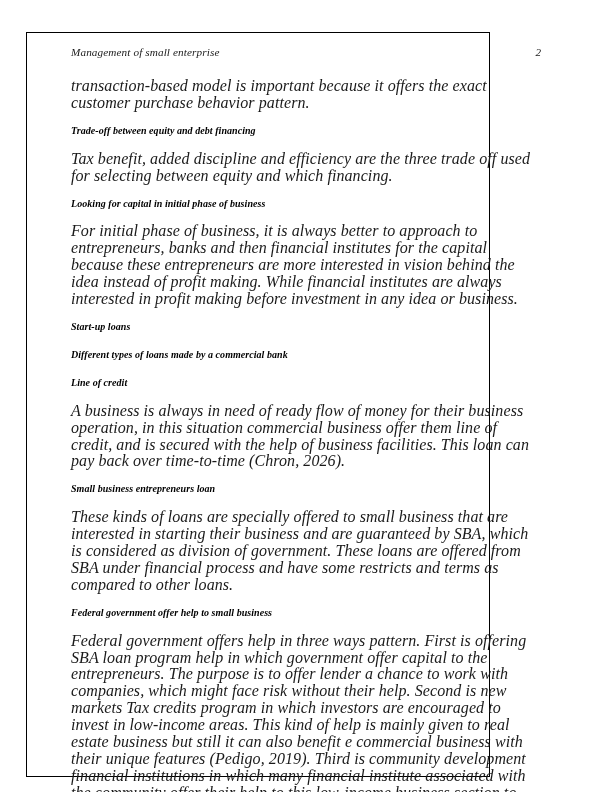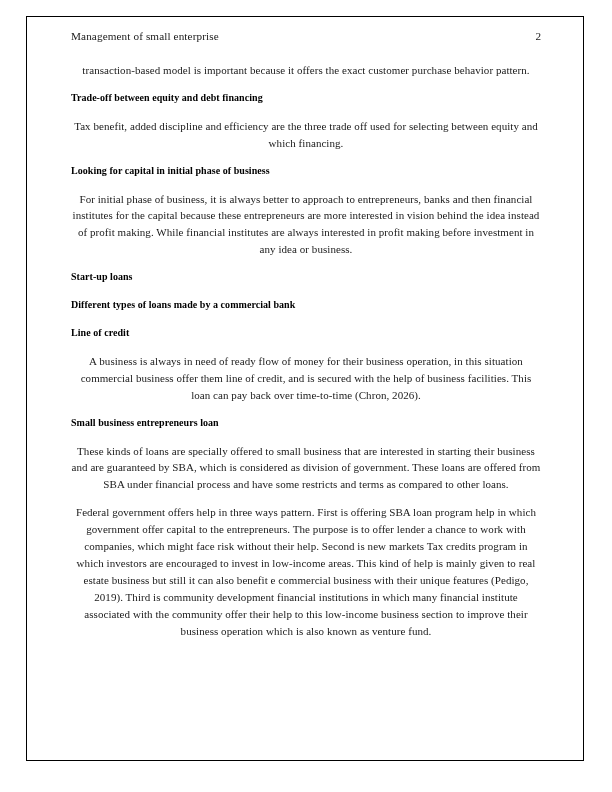--- a/index.html
+++ b/index.html
@@ -10,26 +10,27 @@
   body {
     width: 612px;
     height: 792px;
     font-family: "Liberation Serif", "DejaVu Serif", serif;
     color: #000000;
     overflow: hidden;
   }
   .page {
     position: absolute;
     left: 26px;
-    top: 16px;
-    width: 558px;
+    top: 32px;
+    width: 464px;
     height: 745px;
     border: 1px solid #000000;
     box-sizing: border-box;
     background: #ffffff;
+    font-style: italic;
   }
   .content {
     position: absolute;
     left: 44px;
     top: 0px;
     width: 470px;
   }
   .page-header {
     display: flex;
     justify-content: space-between;
@@ -44,23 +45,23 @@
     letter-spacing: 0.01em;
   }
   .header-pageno {
     font-size: 11.2px;
   }
   .body-block {
     margin-top: 17px;
   }
   p.para {
     margin: 8px 0 0 0;
-    font-size: 11px;
+    font-size: 16px;
     line-height: 16.9px;
-    text-align: center;
+    text-align: left;
     color: #1a1a1a;
     letter-spacing: 0.005em;
   }
   p.para + p.para,
   h2.heading + p.para,
   p.para + h2.heading,
   h2.heading + h2.heading {
     margin-top: 11px;
   }
   h2.heading {
@@ -88,17 +89,18 @@
         <h2 class="heading">Trade-off between equity and debt financing</h2>
         <p class="para">Tax benefit, added discipline and efficiency are the three trade off used for selecting between equity and which financing.</p>
         <h2 class="heading">Looking for capital in initial phase of business</h2>
         <p class="para">For initial phase of business, it is always better to approach to entrepreneurs, banks and then financial institutes for the capital because these entrepreneurs are more interested in vision behind the idea instead of profit making. While financial institutes are always interested in profit making before investment in any idea or business.</p>
         <h2 class="heading">Start-up loans</h2>
         <h2 class="heading">Different types of loans made by a commercial bank</h2>
         <h2 class="heading">Line of credit</h2>
         <p class="para">A business is always in need of ready flow of money for their business operation, in this situation commercial business offer them line of credit, and is secured with the help of business facilities. This loan can pay back over time-to-time (Chron, 2026).</p>
         <h2 class="heading">Small business entrepreneurs loan</h2>
         <p class="para">These kinds of loans are specially offered to small business that are interested in starting their business and are guaranteed by SBA, which is considered as division of government. These loans are offered from SBA under financial process and have some restricts and terms as compared to other loans.</p>
+        <h2 class="heading">Federal government offer help to small business</h2>
         <p class="para">Federal government offers help in three ways pattern. First is offering SBA loan program help in which government offer capital to the entrepreneurs. The purpose is to offer lender a chance to work with companies, which might face risk without their help. Second is new markets Tax credits program in which investors are encouraged to invest in low-income areas. This kind of help is mainly given to real estate business but still it can also benefit e commercial business with their unique features (Pedigo, 2019). Third is community development financial institutions in which many financial institute associated with the community offer their help to this low-income business section to improve their business operation which is also known as venture fund.</p>
       </div>
 
   </div>
 </div>
 
 </body></html>

